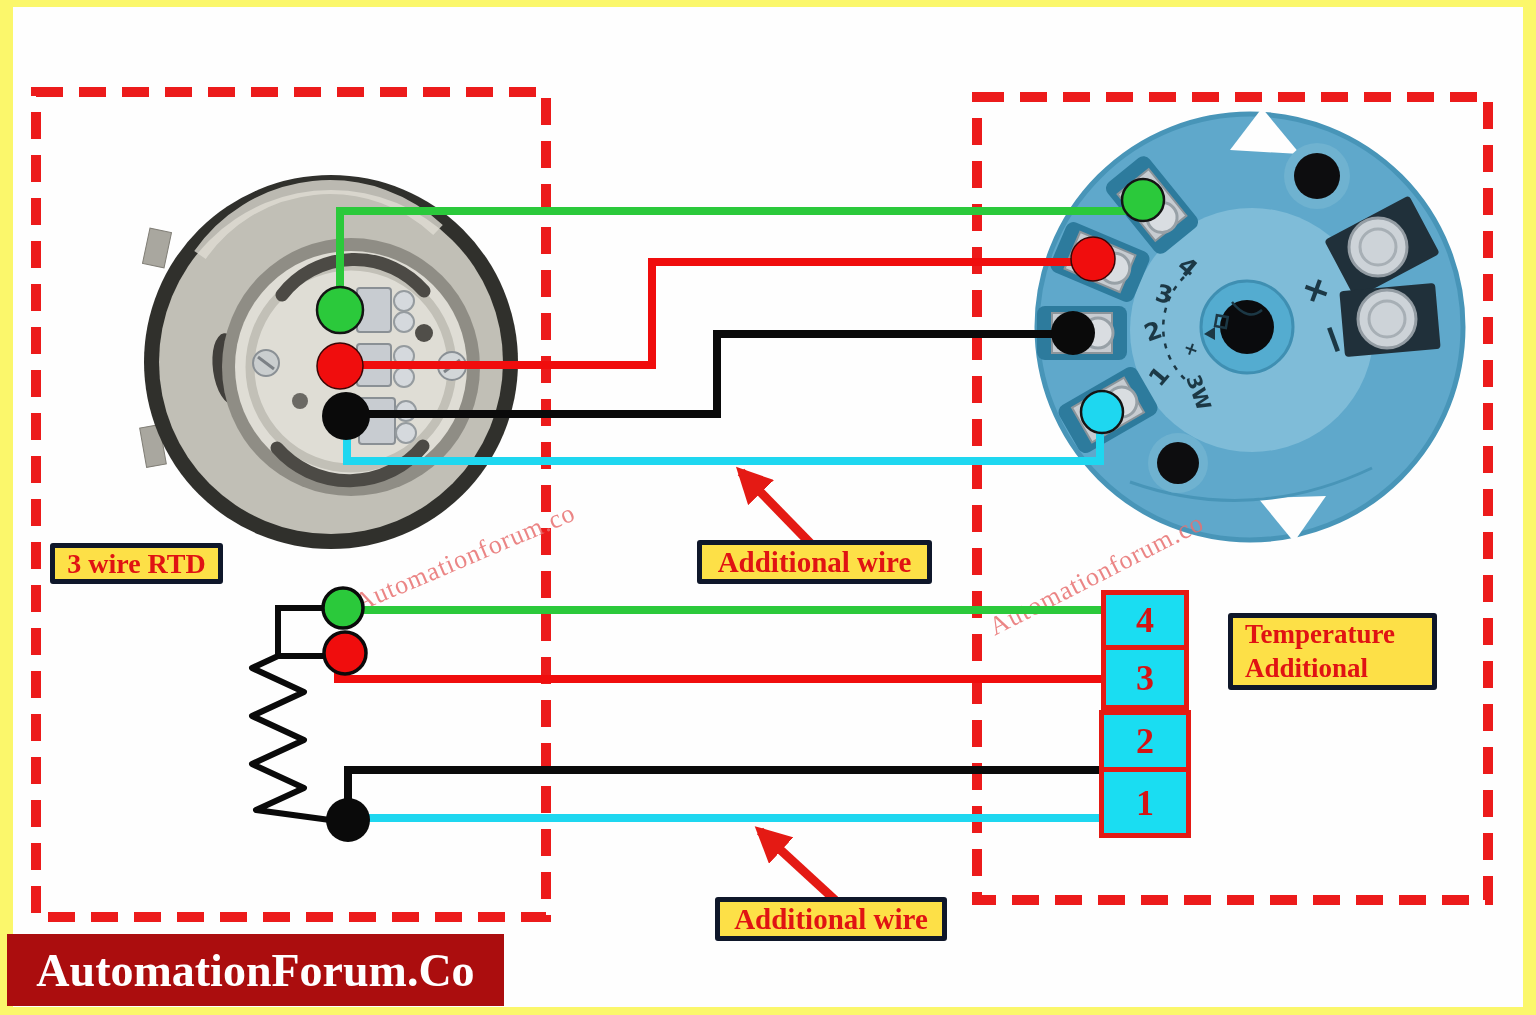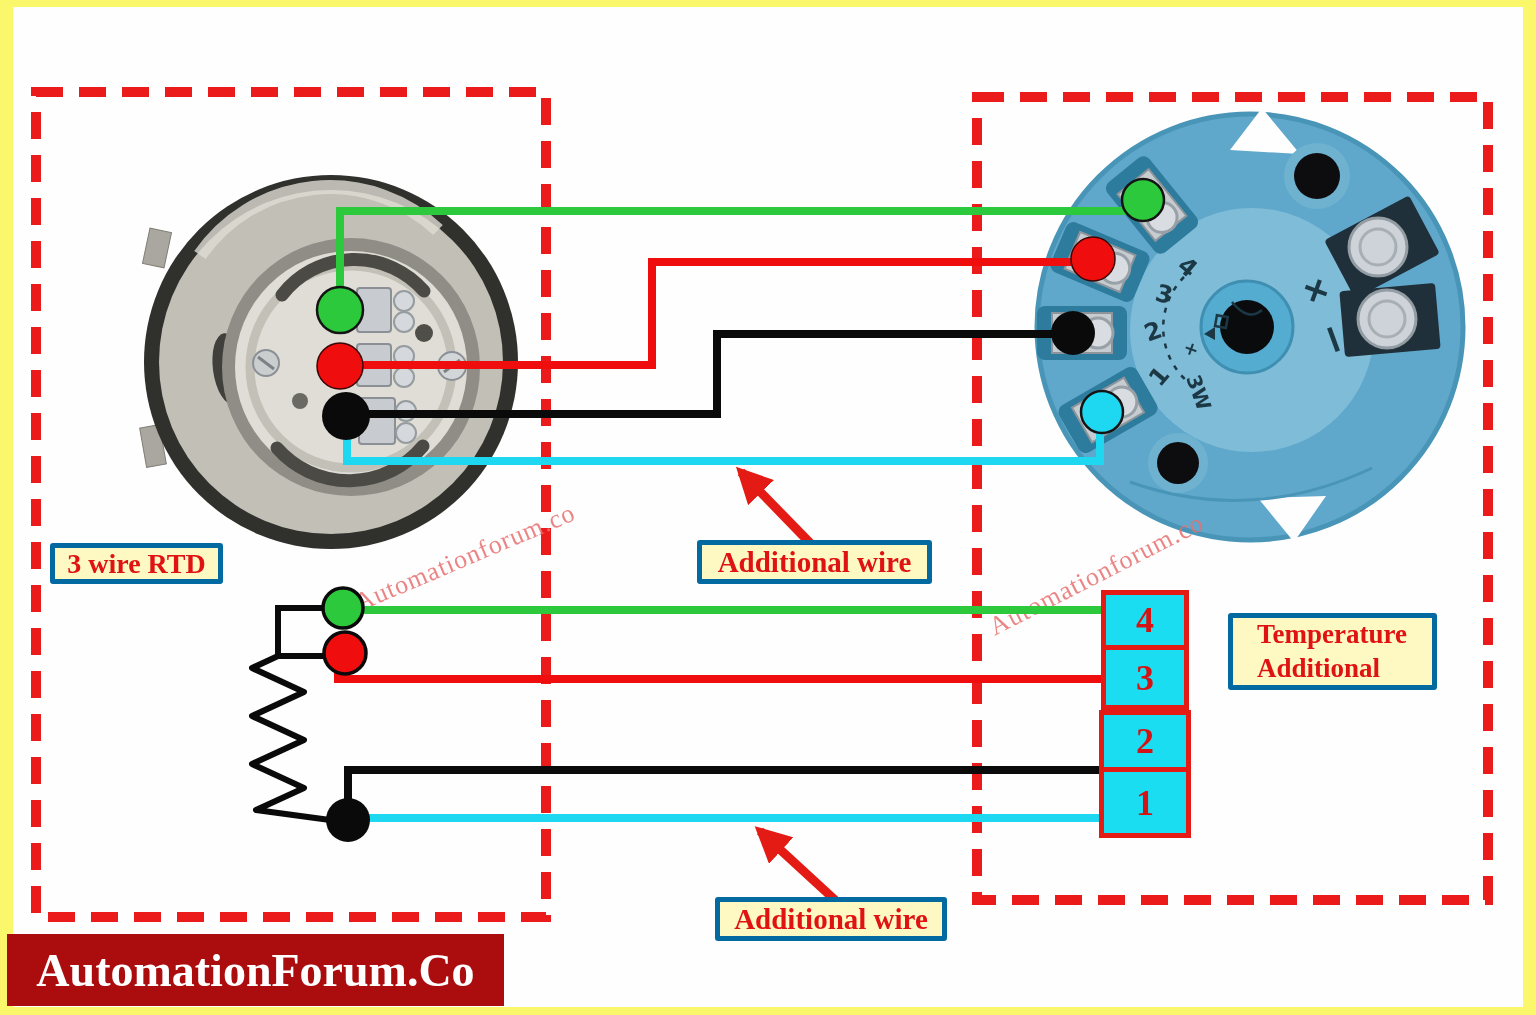--- a/index.html
+++ b/index.html
@@ -1,32 +1,32 @@
 <!DOCTYPE html>
 <html><head>
 <meta charset="utf-8">
 <style>
   html,body{margin:0;padding:0;background:#777;}
   .frame{position:relative;width:1536px;height:1015px;background:#FBF76B;overflow:hidden;
          font-family:"Liberation Serif", serif;}
   .canvas{position:absolute;left:13px;top:7px;width:1510px;height:1000px;background:#FEFEFE;}
   svg{position:absolute;left:0;top:0;overflow:visible;}
-  .ylabel{position:absolute;background:#fef9c3;border:5px solid #0369a1;border-radius:3px;
+  .ylabel{position:absolute;background:#fde047;border:5px solid #0f172a;border-radius:3px;
           color:#E01313;font-weight:bold;display:flex;align-items:center;justify-content:center;
           font-family:"Liberation Serif", serif;box-sizing:border-box;}
   .term-box{position:absolute;left:1101px;width:88px;background:#1ADDF2;border:5px solid #E41A14;
             box-sizing:border-box;display:flex;align-items:center;justify-content:center;
             color:#D41414;font-weight:bold;font-size:36px;font-family:"Liberation Serif", serif;}
   .watermark{position:absolute;color:rgba(232,112,112,0.85);font-size:26px;letter-spacing:1px;
              font-family:"Liberation Serif", serif;white-space:nowrap;transform-origin:left bottom;}
   .banner{position:absolute;left:7px;top:934px;width:497px;height:72px;background:#AB0D0E;
           color:#FFFFFF;font-weight:bold;font-size:46px;display:flex;align-items:center;
           justify-content:center;font-family:"Liberation Serif", serif;}
   .tt-label{flex-direction:column;align-items:flex-start;justify-content:center;
-            padding-left:24px;line-height:1.25;}
+            padding-left:12px;line-height:1.25;}
 </style>
 </head>
 <body>
 
 <div class="frame">
   <div class="canvas"></div>
 
   <svg width="1536" height="1015" viewBox="0 0 1536 1015">
     <rect x="36" y="92" width="510" height="825" fill="none" stroke="#EC1B1B" stroke-width="10" stroke-dasharray="27 16"></rect>
     <rect x="977" y="97" width="511" height="803" fill="none" stroke="#EC1B1B" stroke-width="10" stroke-dasharray="27 16"></rect>

